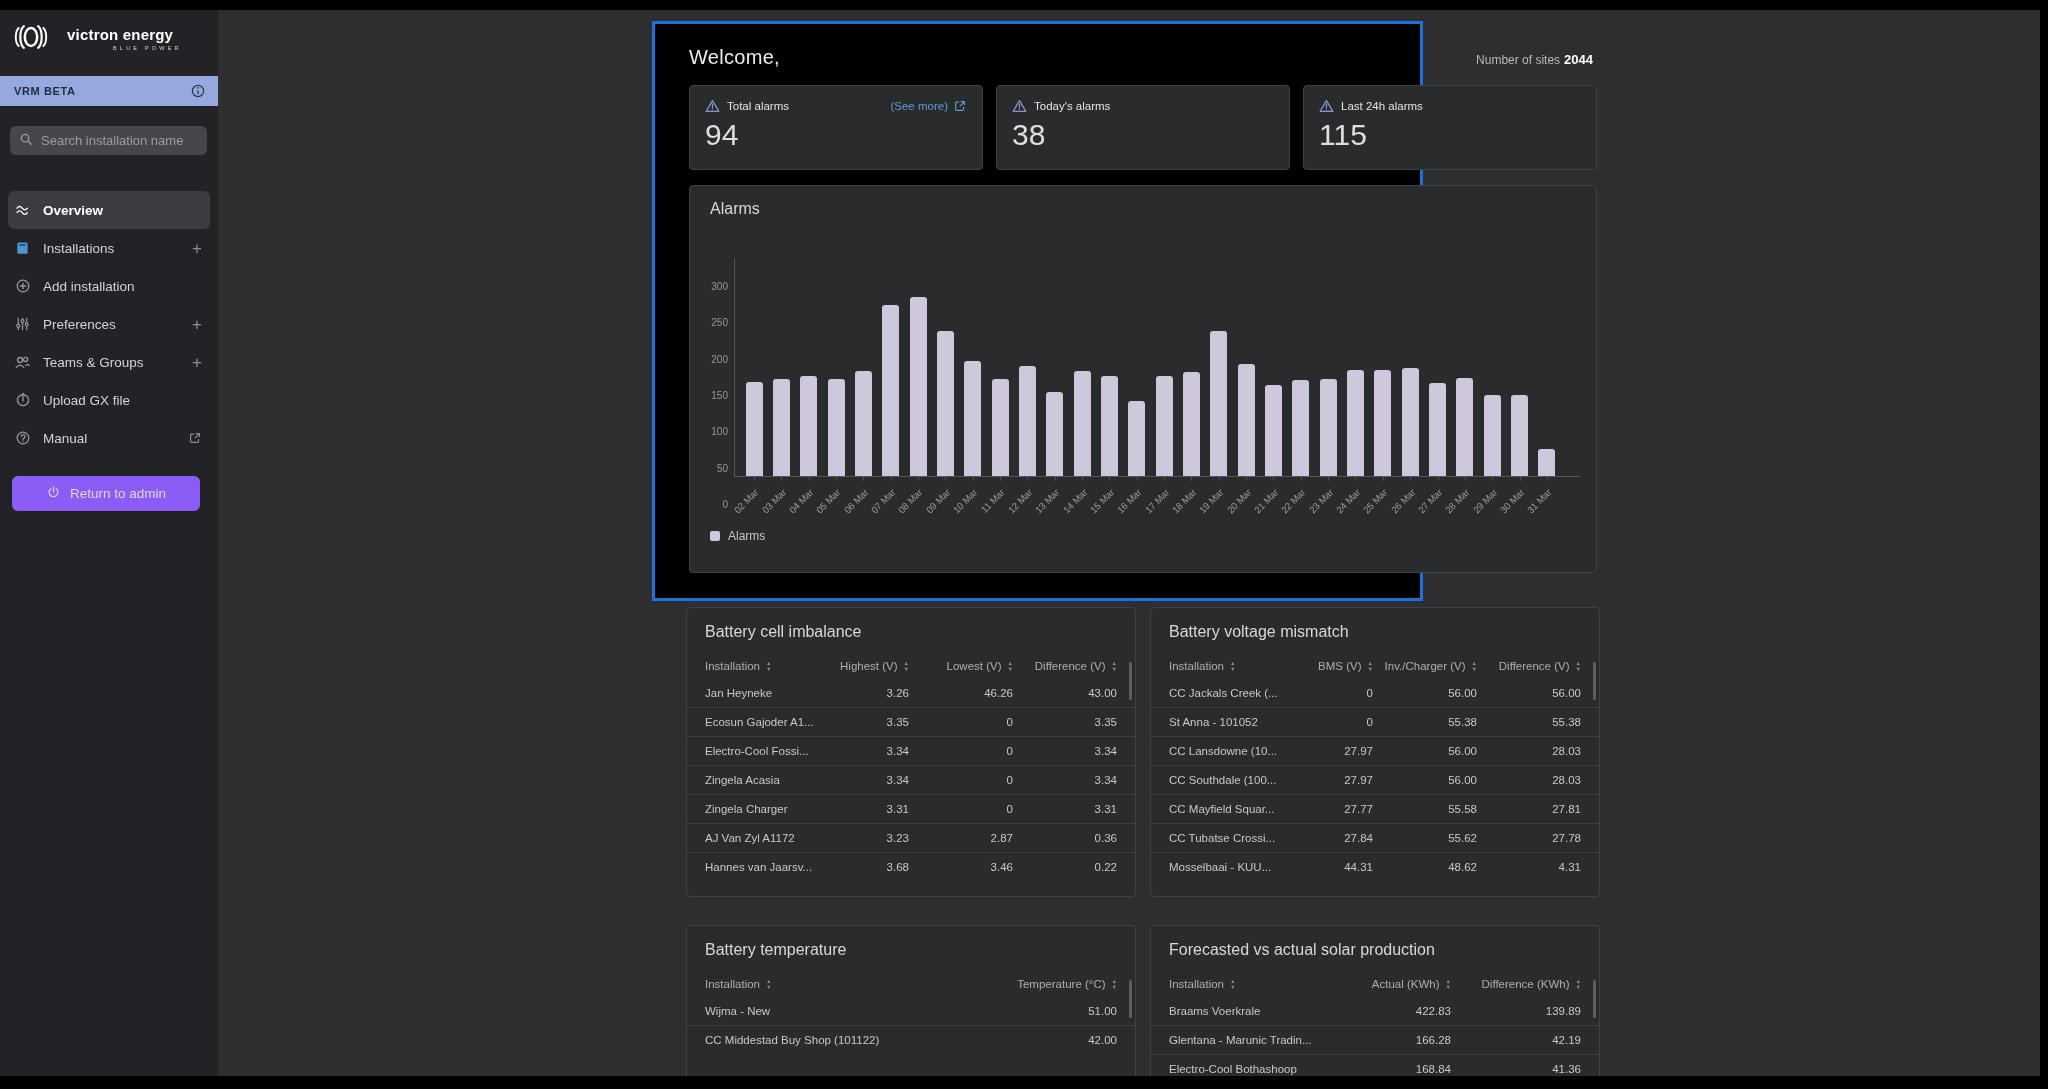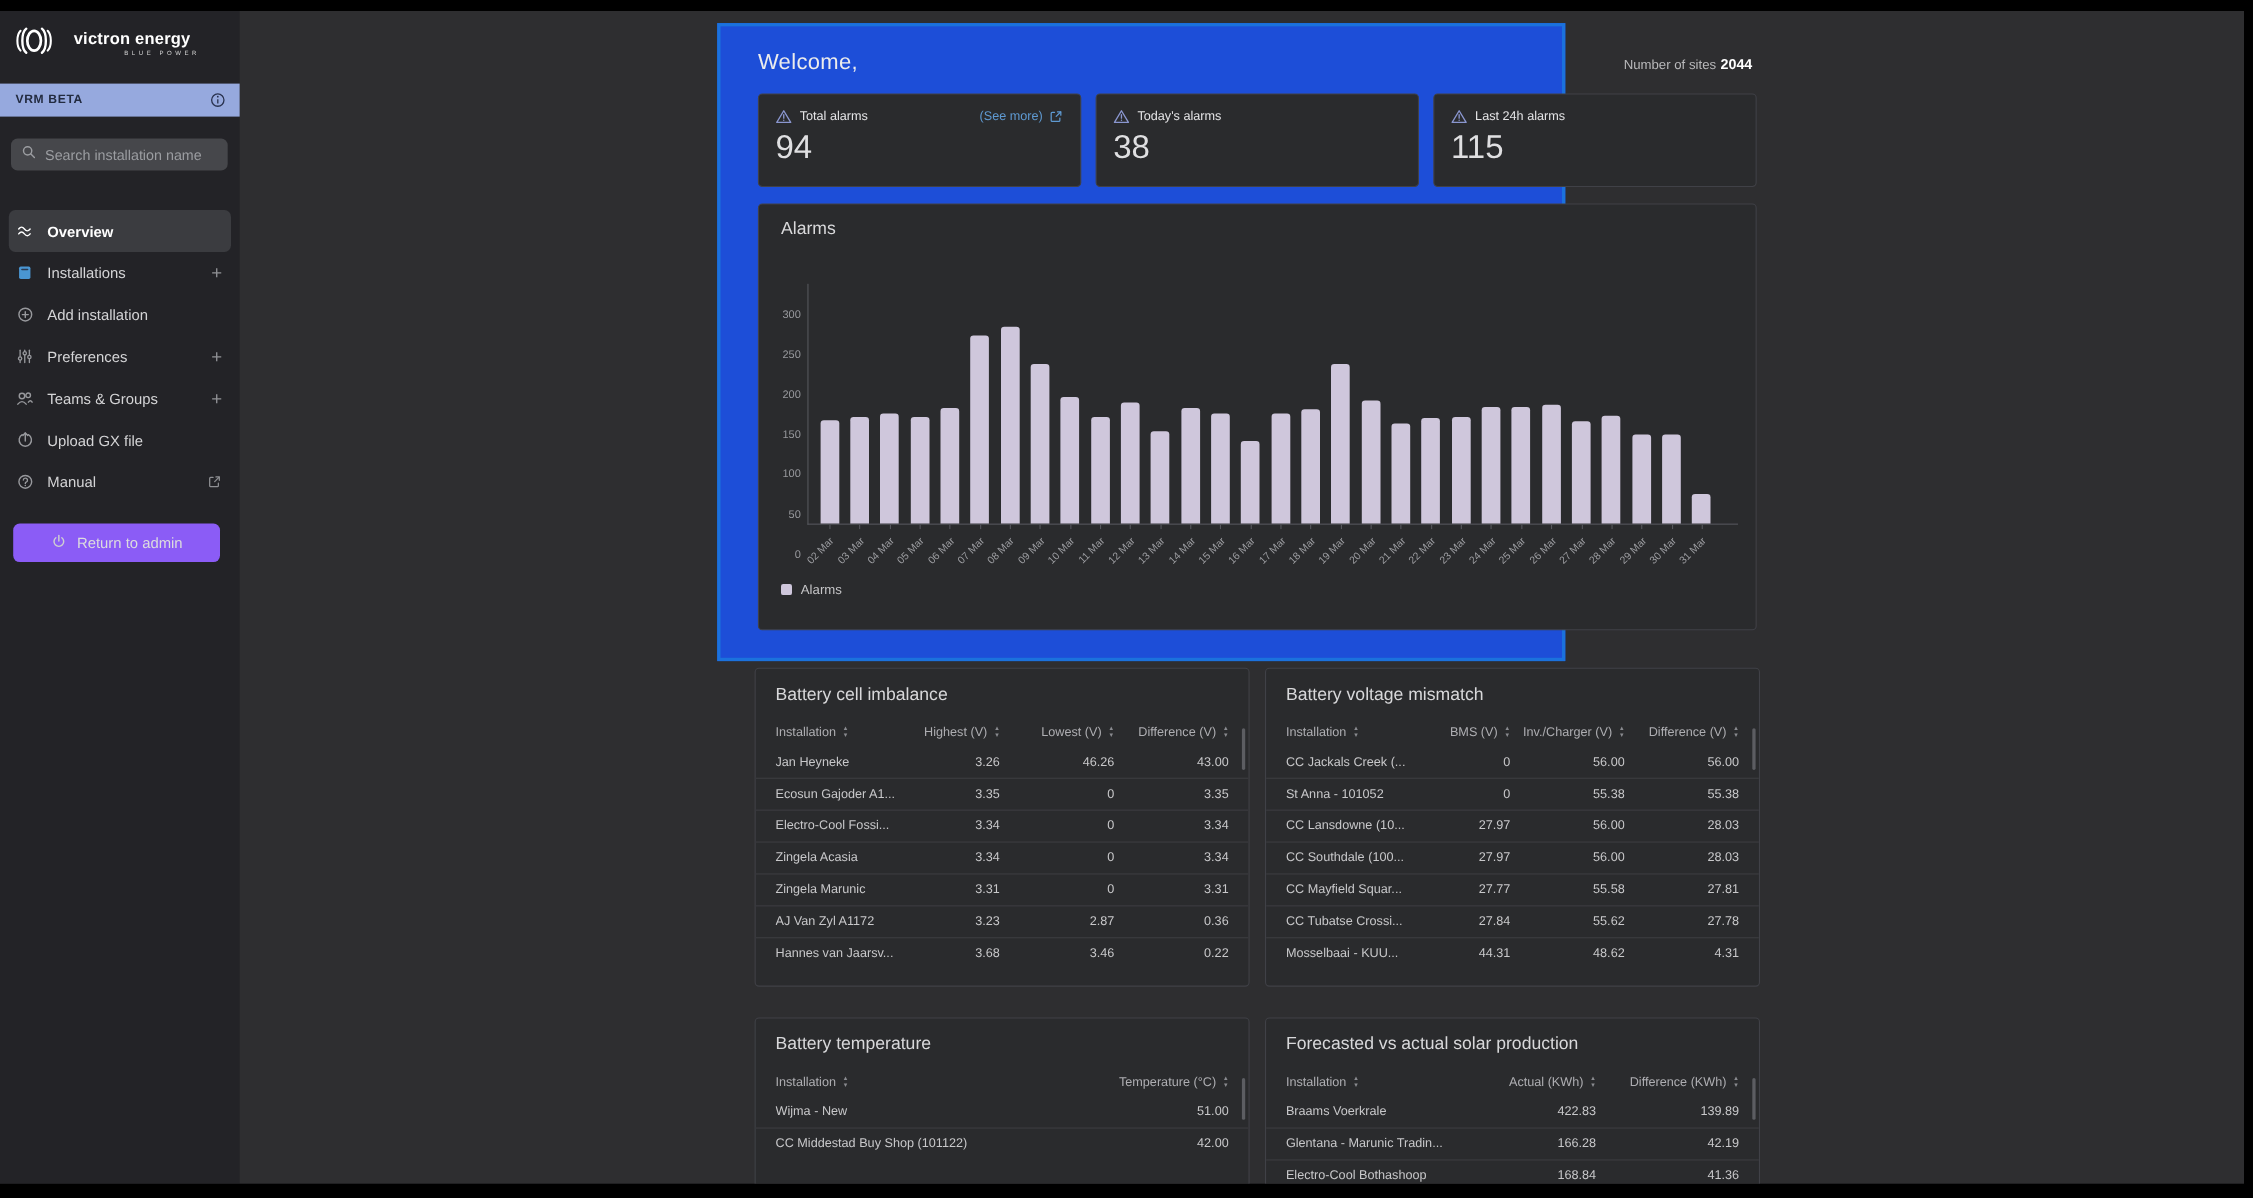--- a/index.html
+++ b/index.html
@@ -31,21 +31,21 @@
   .nav-item .lbl { margin-left:12px; font-size:13.5px; color:#d4d4d6; }
   .nav-item.active .lbl { color:#ffffff; font-weight:bold; }
   .nav-item .trail { margin-left:auto; color:#8f9094; font-size:17px; line-height:1; display:flex; }
   .return-btn { position:absolute; top:466px; left:12px; width:188px; height:35px; background:#8b5cf6;
                 border:none; border-radius:6px; color:#dcdcde; font-size:13.5px; font-family:inherit;
                 display:flex; align-items:center; justify-content:center; gap:9px; cursor:pointer; }
 
   
   .main { position:relative; flex:1; background:#2e2e30; }
   .panel { position:absolute; left:434px; top:11px; width:771px; height:580px;
-           border:3px solid #1b72dd; background:#1d4ed8; }
+           border:3px solid #1b72dd; background:#000000; }
   .welcome-row { position:absolute; top:22px; left:34px; width:904px; display:flex;
                  justify-content:space-between; align-items:baseline; }
   .welcome { color:#ececec; font-size:20px; font-weight:500; letter-spacing:.3px; }
   .sites { color:#b9b9bb; font-size:12px; }
   .sites b { color:#fff; font-size:13px; margin-left:4px; }
 
   .stats-row { position:absolute; top:61px; left:34px; width:908px; display:flex; gap:13px; }
   .stat-card { flex:1; height:85px; background:#2a2b2d; border:1px solid #404147; border-radius:4px;
                padding:13px 15px; }
   .stat-head { display:flex; align-items:center; gap:7px; }
@@ -510,21 +510,21 @@
             <div class="td num">0</div>
             <div class="td num">3.34</div>
           </div>
           <div class="trow" style="grid-template-columns: 1fr 92px 104px 104px;">
             <div class="td">Zingela Acasia</div>
             <div class="td num">3.34</div>
             <div class="td num">0</div>
             <div class="td num">3.34</div>
           </div>
           <div class="trow" style="grid-template-columns: 1fr 92px 104px 104px;">
-            <div class="td">Zingela Marunic</div>
+            <div class="td">Zingela Charger</div>
             <div class="td num">3.31</div>
             <div class="td num">0</div>
             <div class="td num">3.31</div>
           </div>
           <div class="trow" style="grid-template-columns: 1fr 92px 104px 104px;">
             <div class="td">AJ Van Zyl A1172</div>
             <div class="td num">3.23</div>
             <div class="td num">2.87</div>
             <div class="td num">0.36</div>
           </div>

